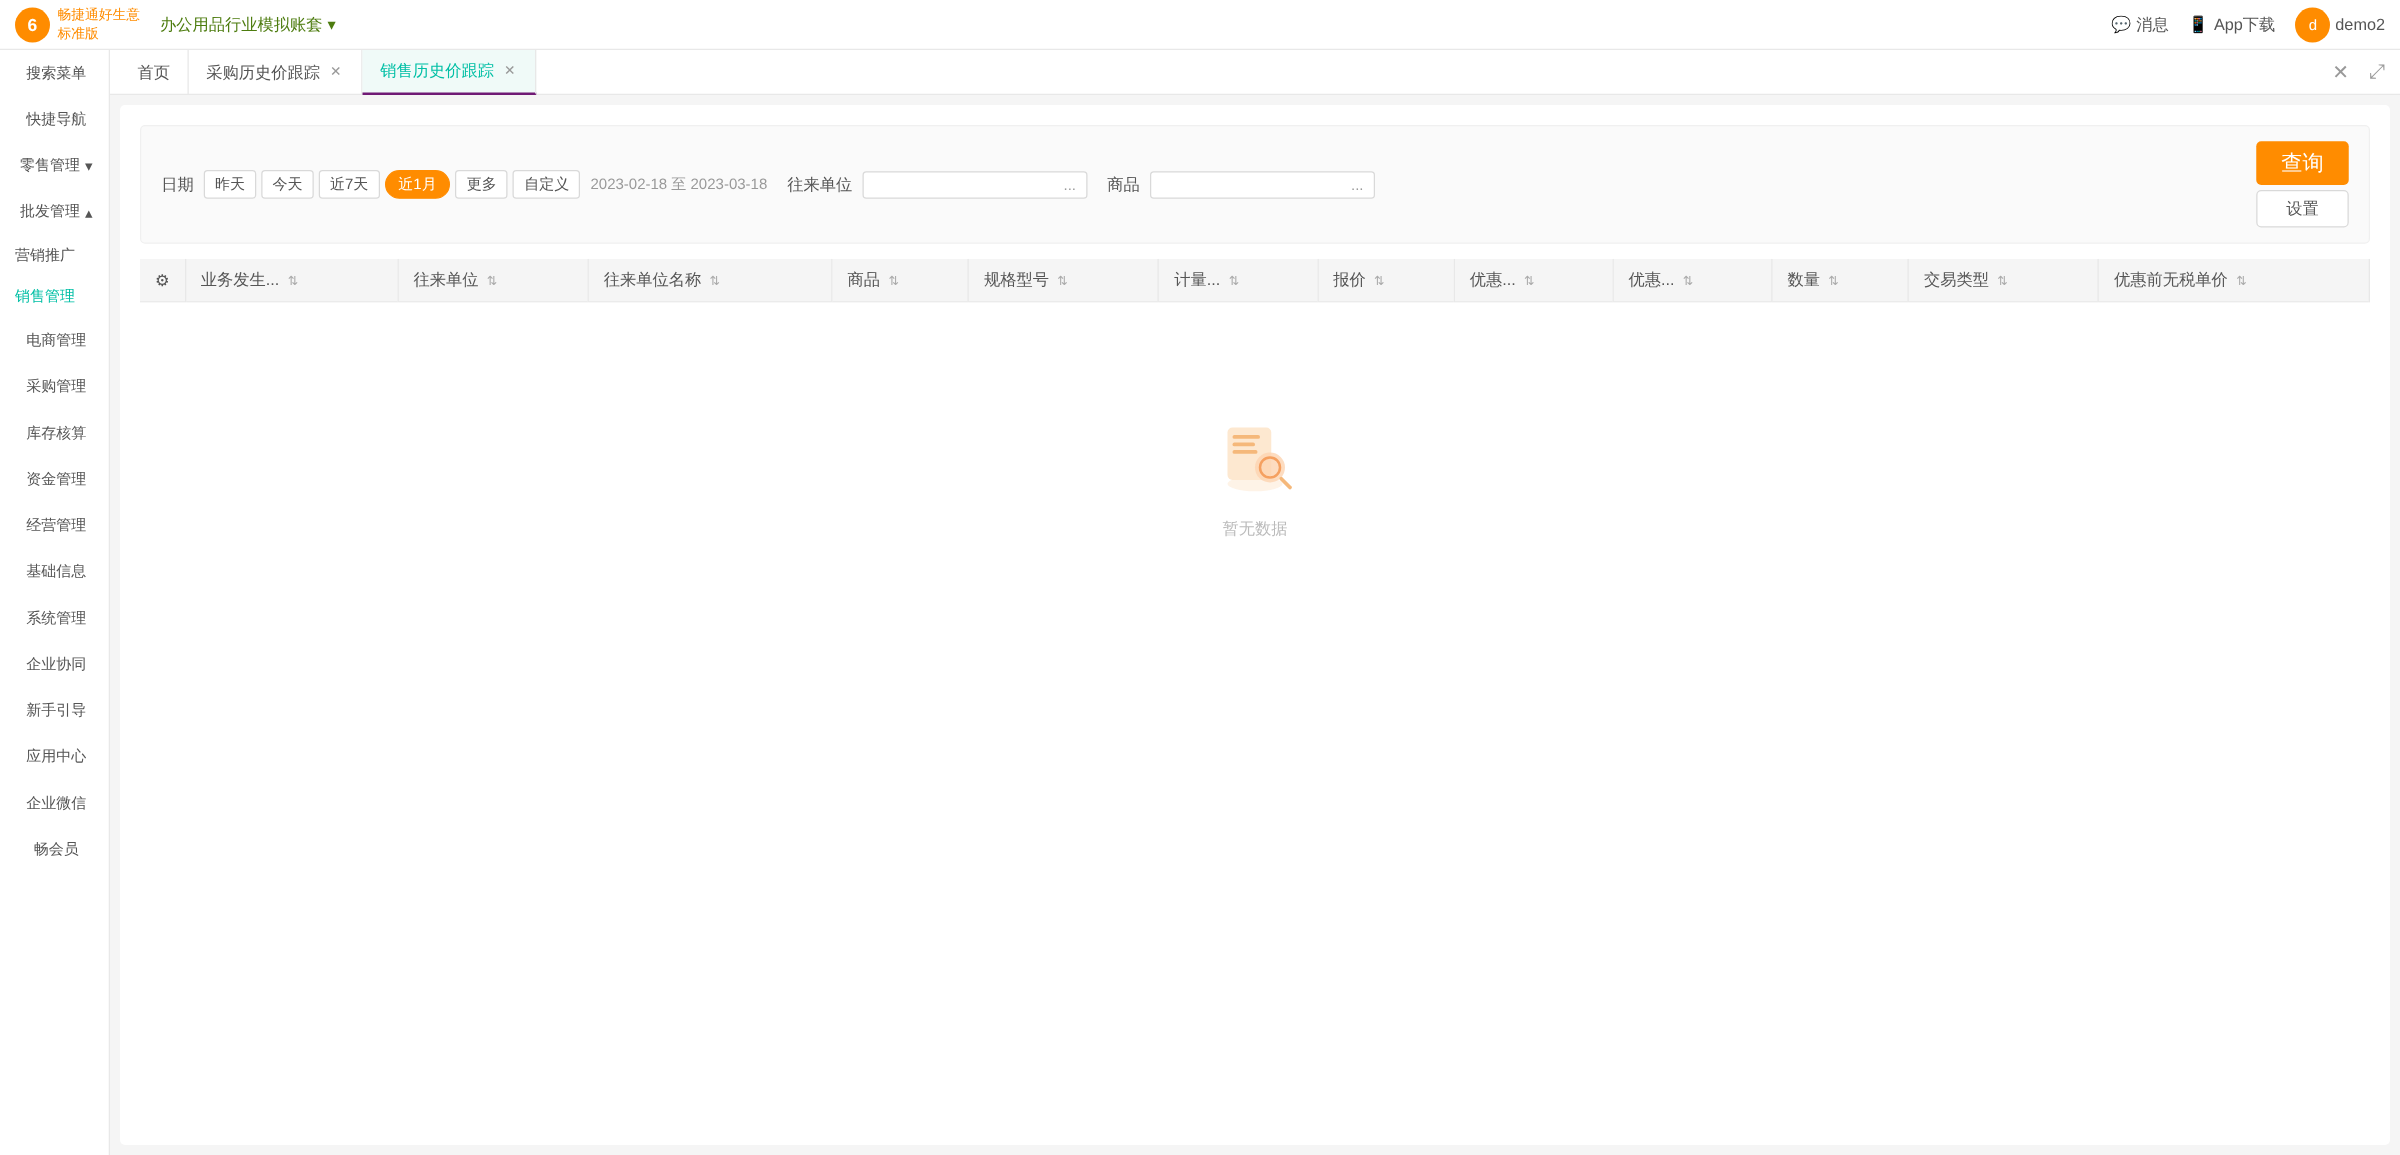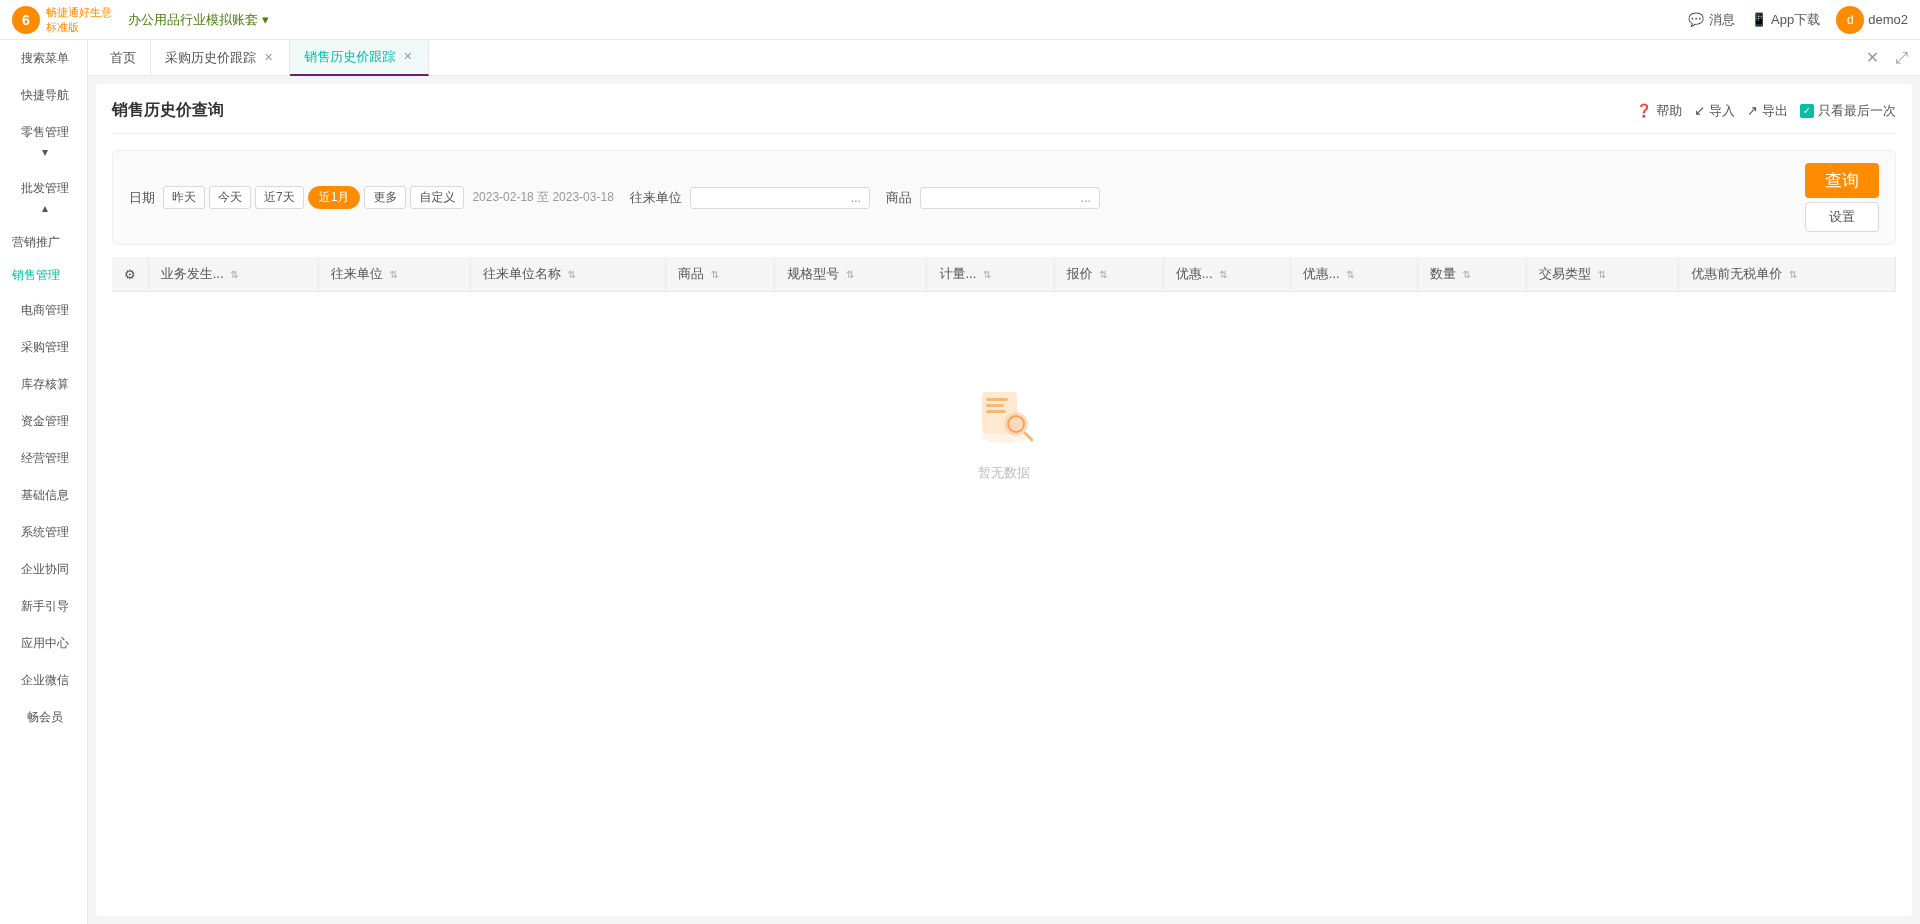--- a/index.html
+++ b/index.html
@@ -87,35 +87,34 @@
 
     
     .sidebar {
       width: 88px;
       background: #fff;
       border-right: 1px solid #e8e8e8;
       display: flex;
       flex-direction: column;
       flex-shrink: 0;
       overflow-y: auto;
-      font-family: Liberation Serif, serif;
     }
     .sidebar-item {
       display: flex;
       flex-direction: column;
       align-items: center;
       padding: 10px 4px;
       cursor: pointer;
       font-size: 12px;
       color: #555;
       border-left: 3px solid transparent;
       position: relative;
     }
     .sidebar-item.has-arrow {
-      flex-direction: column;
+      flex-direction: row;
       justify-content: center;
       gap: 4px;
     }
     .sidebar-sub-item {
       display: flex;
       align-items: center;
       padding: 8px 12px;
       cursor: pointer;
       font-size: 12px;
       color: #555;
@@ -498,41 +497,20 @@
         <span class="close-btn">✕</span>
       </div>
       <div class="tabs-bar-right">
         <button class="tab-action-btn">✕</button>
         <button class="tab-action-btn">⤢</button>
       </div>
     </div>
 
     <div class="page-content">
 
-      <div class="page-title-bar">
-        <h1 class="page-title">销售历史价查询</h1>
-        <div class="page-actions">
-          <div class="action-link">
-            <span>❓</span>
-            <span>帮助</span>
-          </div>
-          <div class="action-link">
-            <span>↙</span>
-            <span>导入</span>
-          </div>
-          <div class="action-link">
-            <span>↗</span>
-            <span>导出</span>
-          </div>
-          <label class="checkbox-label">
-            <div class="checkbox-checked">✓</div>
-            <span>只看最后一次</span>
-          </label>
-        </div>
-      </div>
 
       <div class="filter-bar">
         <div class="filter-group">
           <span class="filter-label">日期</span>
           <div class="date-buttons">
             <button class="date-btn">昨天</button>
             <button class="date-btn">今天</button>
             <button class="date-btn">近7天</button>
             <button class="date-btn active">近1月</button>
             <button class="date-btn">更多</button>

